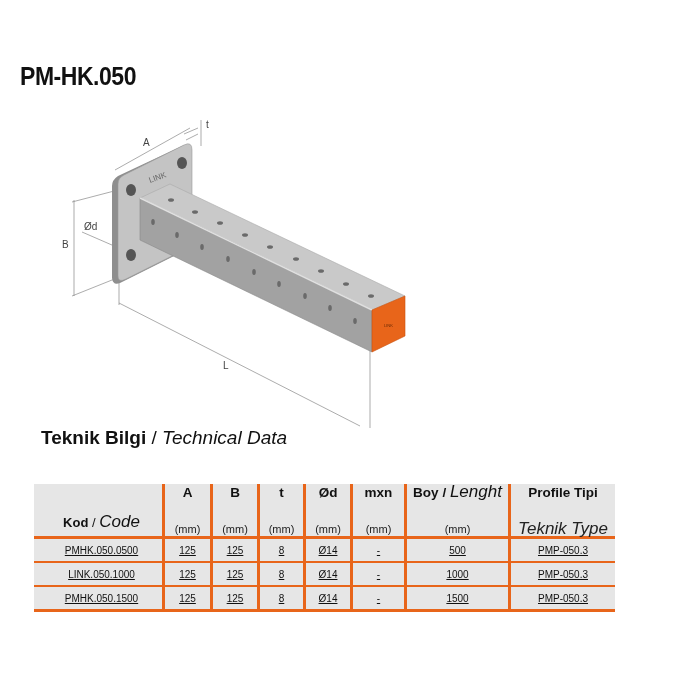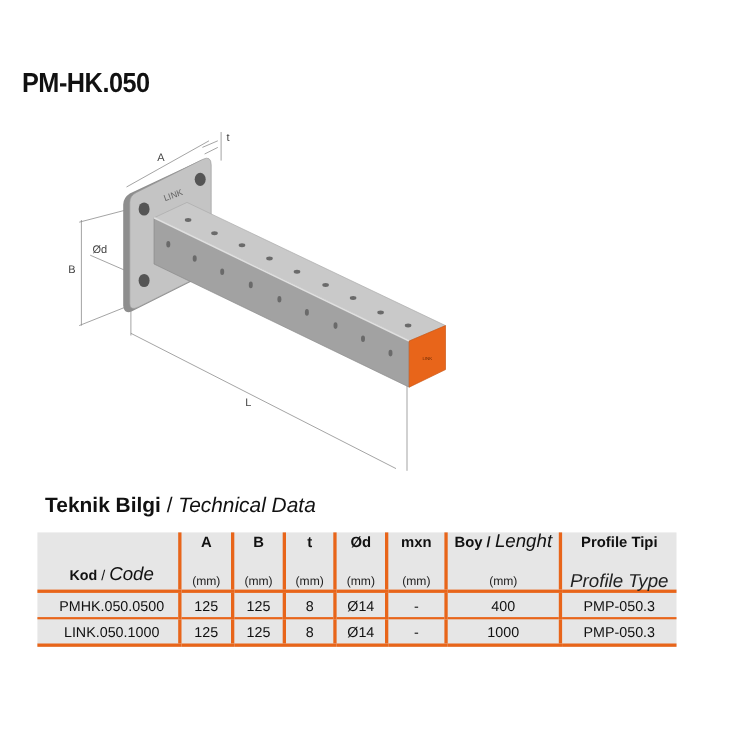--- a/index.html
+++ b/index.html
@@ -1,28 +1,28 @@
 <!DOCTYPE html>
 <html><head>
 <meta charset="utf-8">
 <style>
   html, body { margin: 0; padding: 0; background: #ffffff; }
   body { width: 675px; height: 675px; position: relative; overflow: hidden;
          font-family: "Liberation Sans", sans-serif; color: #111; }
   .title { position: absolute; left: 20px; top: 62px; font-size: 25px; font-weight: bold;
            letter-spacing: -0.5px; transform: scaleX(0.92); transform-origin: left; }
   .drawing { position: absolute; left: 0; top: 0; width: 675px; height: 440px; }
-  .subtitle { position: absolute; left: 41px; top: 449px; font-size: 19px; }
+  .subtitle { position: absolute; left: 41px; top: 427px; font-size: 19px; }
   .subtitle b { font-weight: bold; }
   .subtitle i { font-style: italic; }
   table.spec { position: absolute; left: 34px; top: 484px; border-collapse: collapse;
                background: #e6e6e6; font-size: 13px; }
   table.spec th, table.spec td { padding: 0; text-align: center; }
   table.spec th { height: 40px; border-bottom: 3px solid #e8651a; font-weight: normal; vertical-align: middle; }
-  table.spec td { height: 22px; border-bottom: 2px solid #e8651a; font-size: 13px; }
+  table.spec td { height: 22px; border-bottom: 2px solid #e8651a; font-size: 10px; text-decoration: underline; }
   table.spec tr:last-child td { border-bottom: 3px solid #e8651a; }
   table.spec th + th, table.spec td + td { border-left: 3px solid #e8651a; }
   .h-main { font-weight: bold; font-size: 13.5px; display: block; line-height: 15px; }
   .h-unit { font-size: 11px; display: block; line-height: 14px; color: #222; margin-top: 22px; }
   .h-it { font-style: italic; font-weight: normal; font-size: 17px; }
   .code-h { vertical-align: bottom !important; padding-bottom: 4px !important; }
   .code-h b { font-weight: bold; }
   .c-code { width: 121px; text-align: right; padding-left: 7px !important; }
   .c-a { width: 45px; } .c-b { width: 44px; } .c-t { width: 43px; } .c-d { width: 44px; }
   .c-m { width: 51px; } .c-boy { width: 101px; } .c-prof { width: 104px; }
@@ -121,39 +121,49 @@
       <th class="c-m">
           <span class="h-main">mxn</span>
           <span class="h-unit">(mm)</span>
         </th>
       <th class="c-boy">
           <span class="h-main"><span>Boy</span><span> / </span><span class="h-it">Lenght</span></span>
           <span class="h-unit">(mm)</span>
         </th>
       <th class="c-prof">
           <span class="h-main">Profile Tipi</span>
-          <span class="h-unit h-it">Profile Type</span>
+          <span class="h-unit h-it">Teknik Type</span>
         </th>
     </tr>
   </thead>
   <tbody>
     <tr>
       <td class="c-code">PMHK.050.0500</td>
       <td>125</td>
       <td>125</td>
       <td>8</td>
       <td>Ø14</td>
       <td>-</td>
-      <td>400</td>
+      <td>500</td>
       <td>PMP-050.3</td>
     </tr>
     <tr>
       <td class="c-code">LINK.050.1000</td>
       <td>125</td>
       <td>125</td>
       <td>8</td>
       <td>Ø14</td>
       <td>-</td>
       <td>1000</td>
       <td>PMP-050.3</td>
     </tr>
+    <tr>
+      <td class="c-code">PMHK.050.1500</td>
+      <td>125</td>
+      <td>125</td>
+      <td>8</td>
+      <td>Ø14</td>
+      <td>-</td>
+      <td>1500</td>
+      <td>PMP-050.3</td>
+    </tr>
   </tbody>
 </table>
 
 </body></html>

